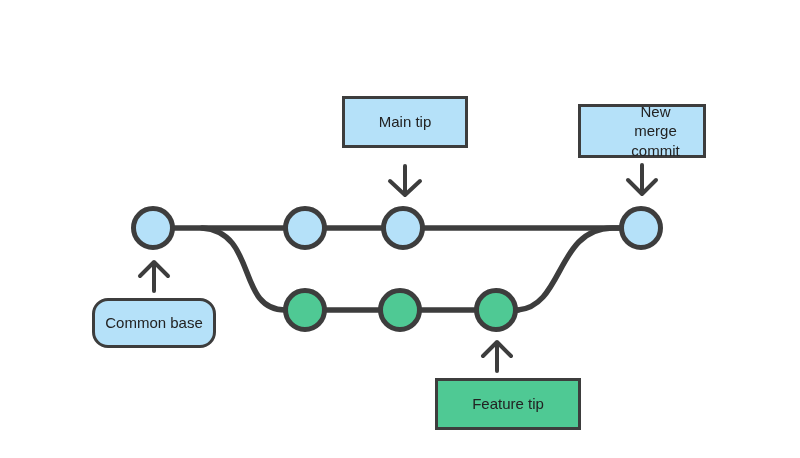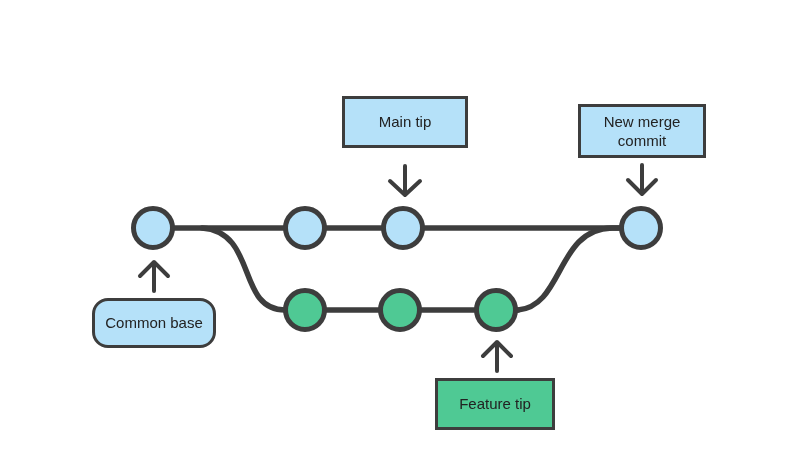--- a/index.html
+++ b/index.html
@@ -46,23 +46,23 @@
     text-align: center;
     font-size: 15px;
     line-height: 1.28;
     color: #222222;
     padding: 0 10px;
   }
   .callout.blue  { background: #b5e1f9; }
   .callout.green { background: #4fc994; }
 
   .callout-main-tip   { left: 342px; top: 96px; width: 126px; height: 52px; }
-  .callout-new-merge  { left: 578px; top: 104px; width: 128px; height: 54px; }
+  .callout-new-merge  { left: 578px; top: 104px; width: 128px; height: 54px; padding-left: 37px; }
   .callout-common     { left:  92px; top: 298px; width: 124px; height: 50px; border-radius: 16px; }
-  .callout-feature    { left: 435px; top: 378px; width: 120px; height: 52px; }
+  .callout-feature    { left: 435px; top: 378px; width: 146px; height: 52px; }
 </style>
 </head>
 <body>
 
 <div class="stage">
 
   <svg viewBox="0 0 800 458" width="800" height="458" xmlns="http://www.w3.org/2000/svg">
 
     <g>
       <path class="branch-line" d="M 153 228 H 641"></path>

